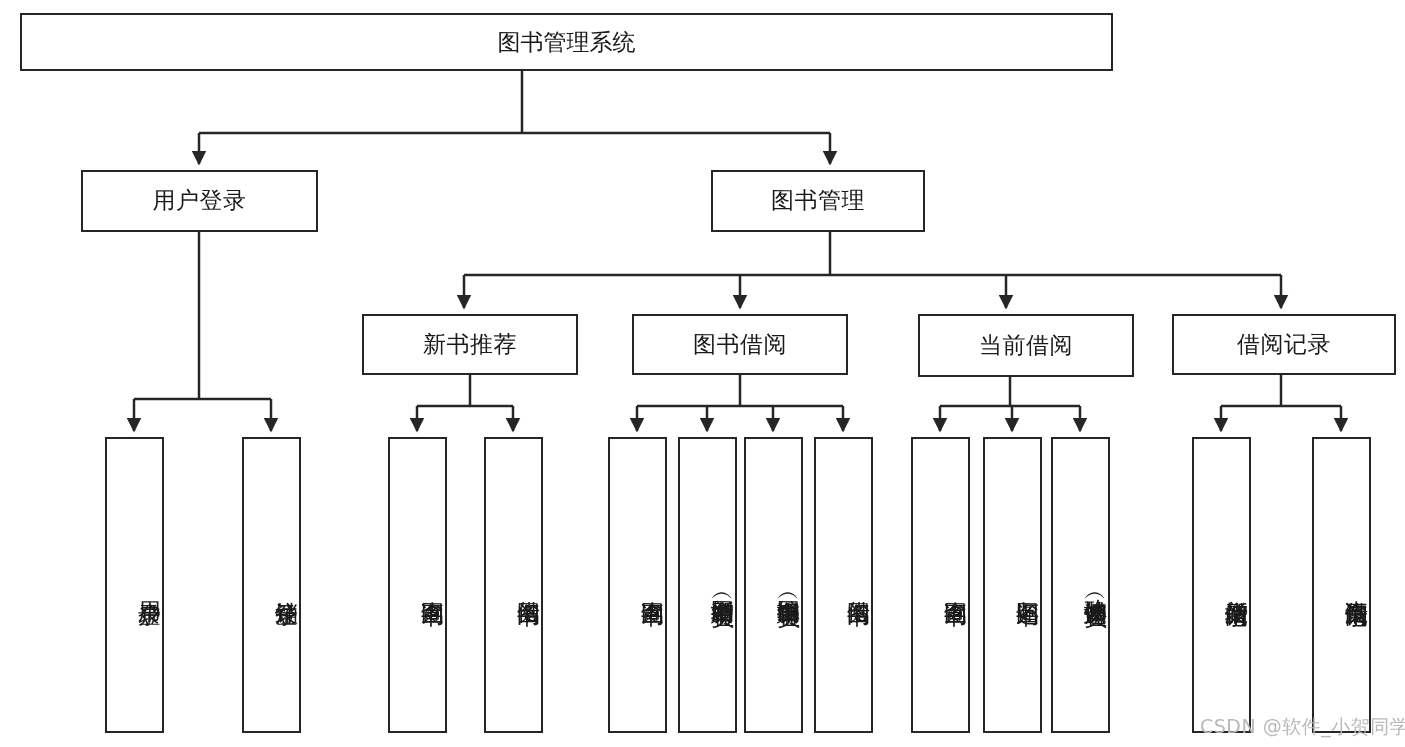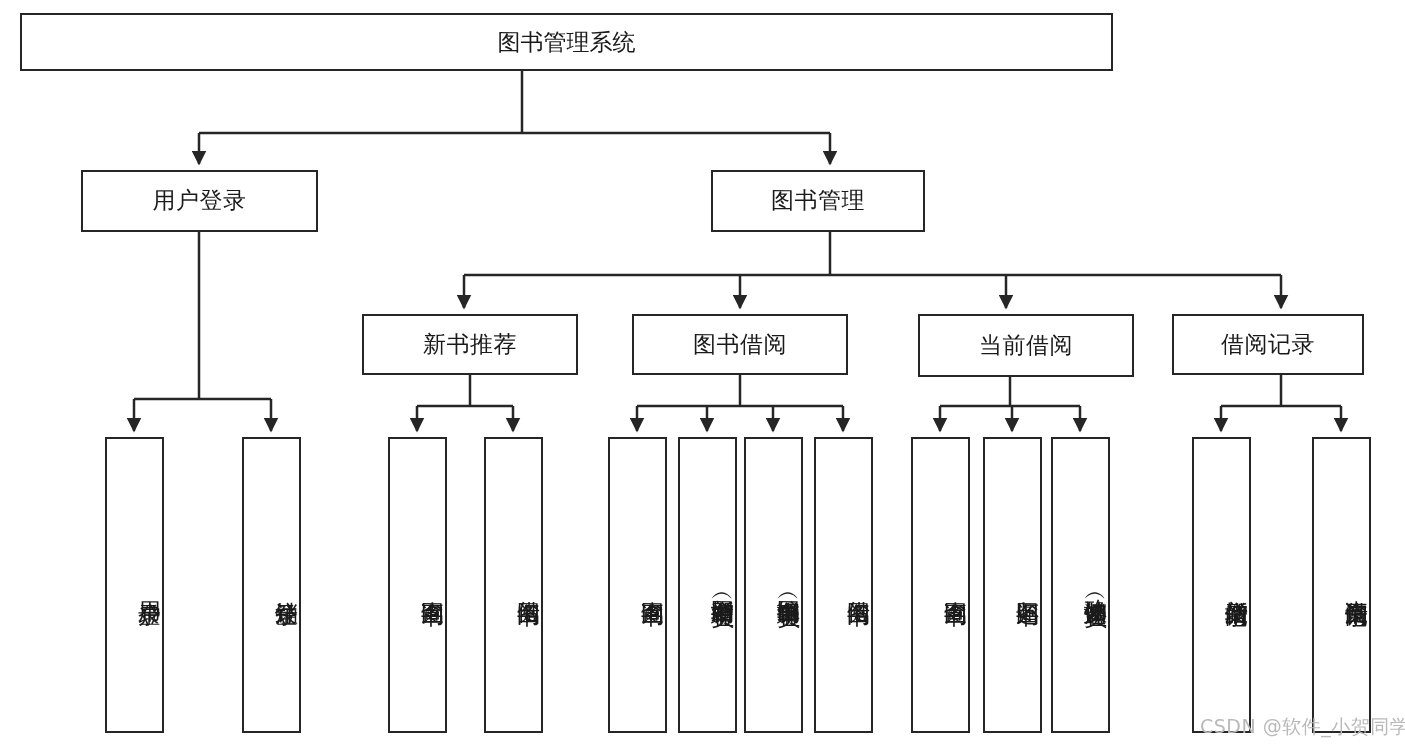--- a/index.html
+++ b/index.html
@@ -139,21 +139,21 @@
 
   <div class="node node-h" style="left:362px; top:314px; width:216px; height:61px;">
     <span>新书推荐</span>
   </div>
   <div class="node node-h" style="left:632px; top:314px; width:216px; height:61px;">
     <span>图书借阅</span>
   </div>
   <div class="node node-h" style="left:902px; top:314px; width:216px; height:63px;margin-left:16px;">
     <span>当前借阅</span>
   </div>
-  <div class="node node-h" style="left:1172px; top:314px; width:192px; height:61px;">
+  <div class="node node-h" style="left:1172px; top:314px; width:224px; height:61px;">
     <span>借阅记录</span>
   </div>
 
   <div class="node node-leaf" style="left:105px; top:437px; width:59px; height:296px;">
     <span class="vlabel">用户登录</span>
   </div>
   <div class="node node-leaf" style="left:242px; top:437px; width:59px; height:296px;">
     <span class="vlabel">注销登录</span>
   </div>
   <div class="node node-leaf" style="left:388px; top:437px; width:59px; height:296px;">

